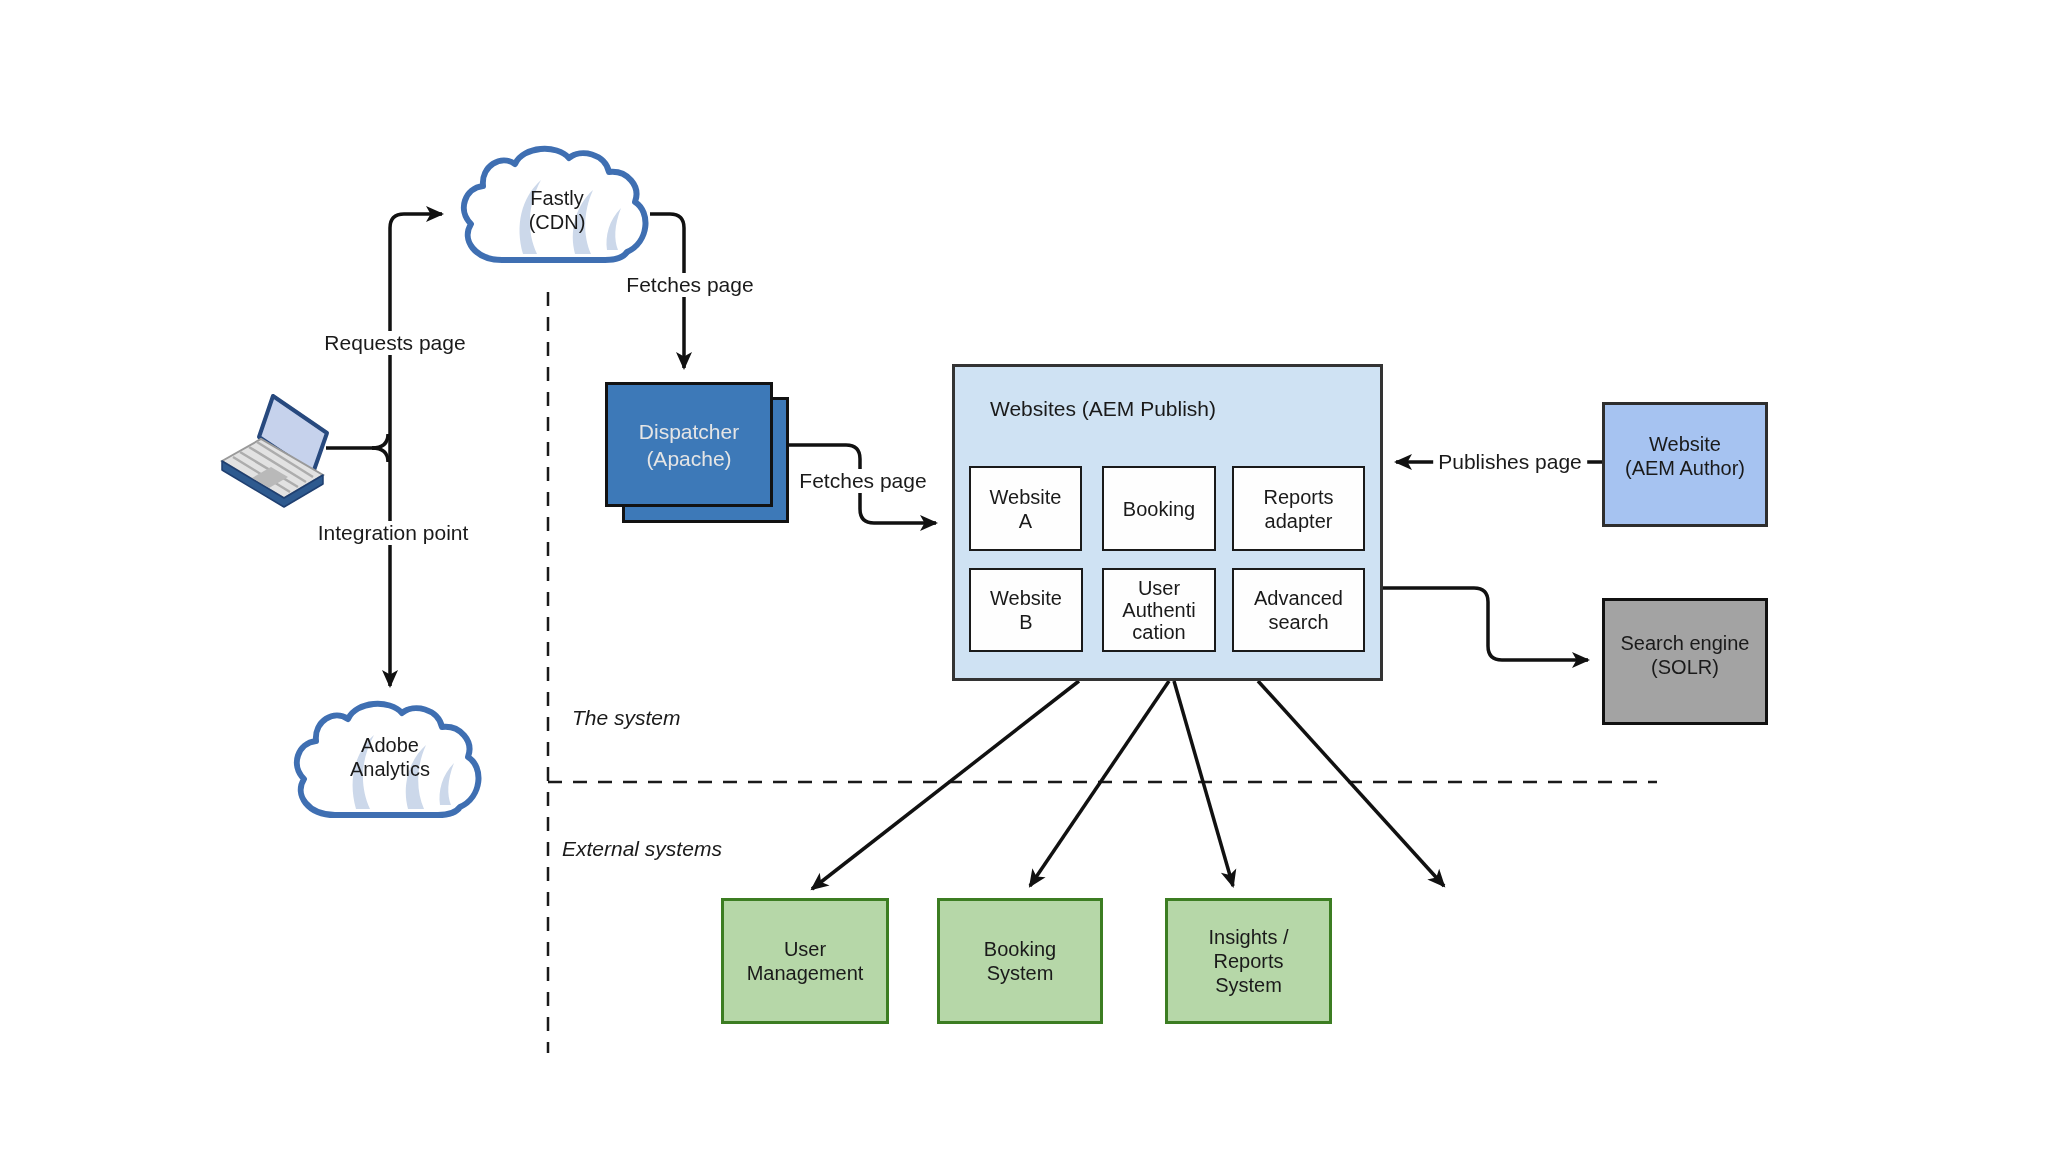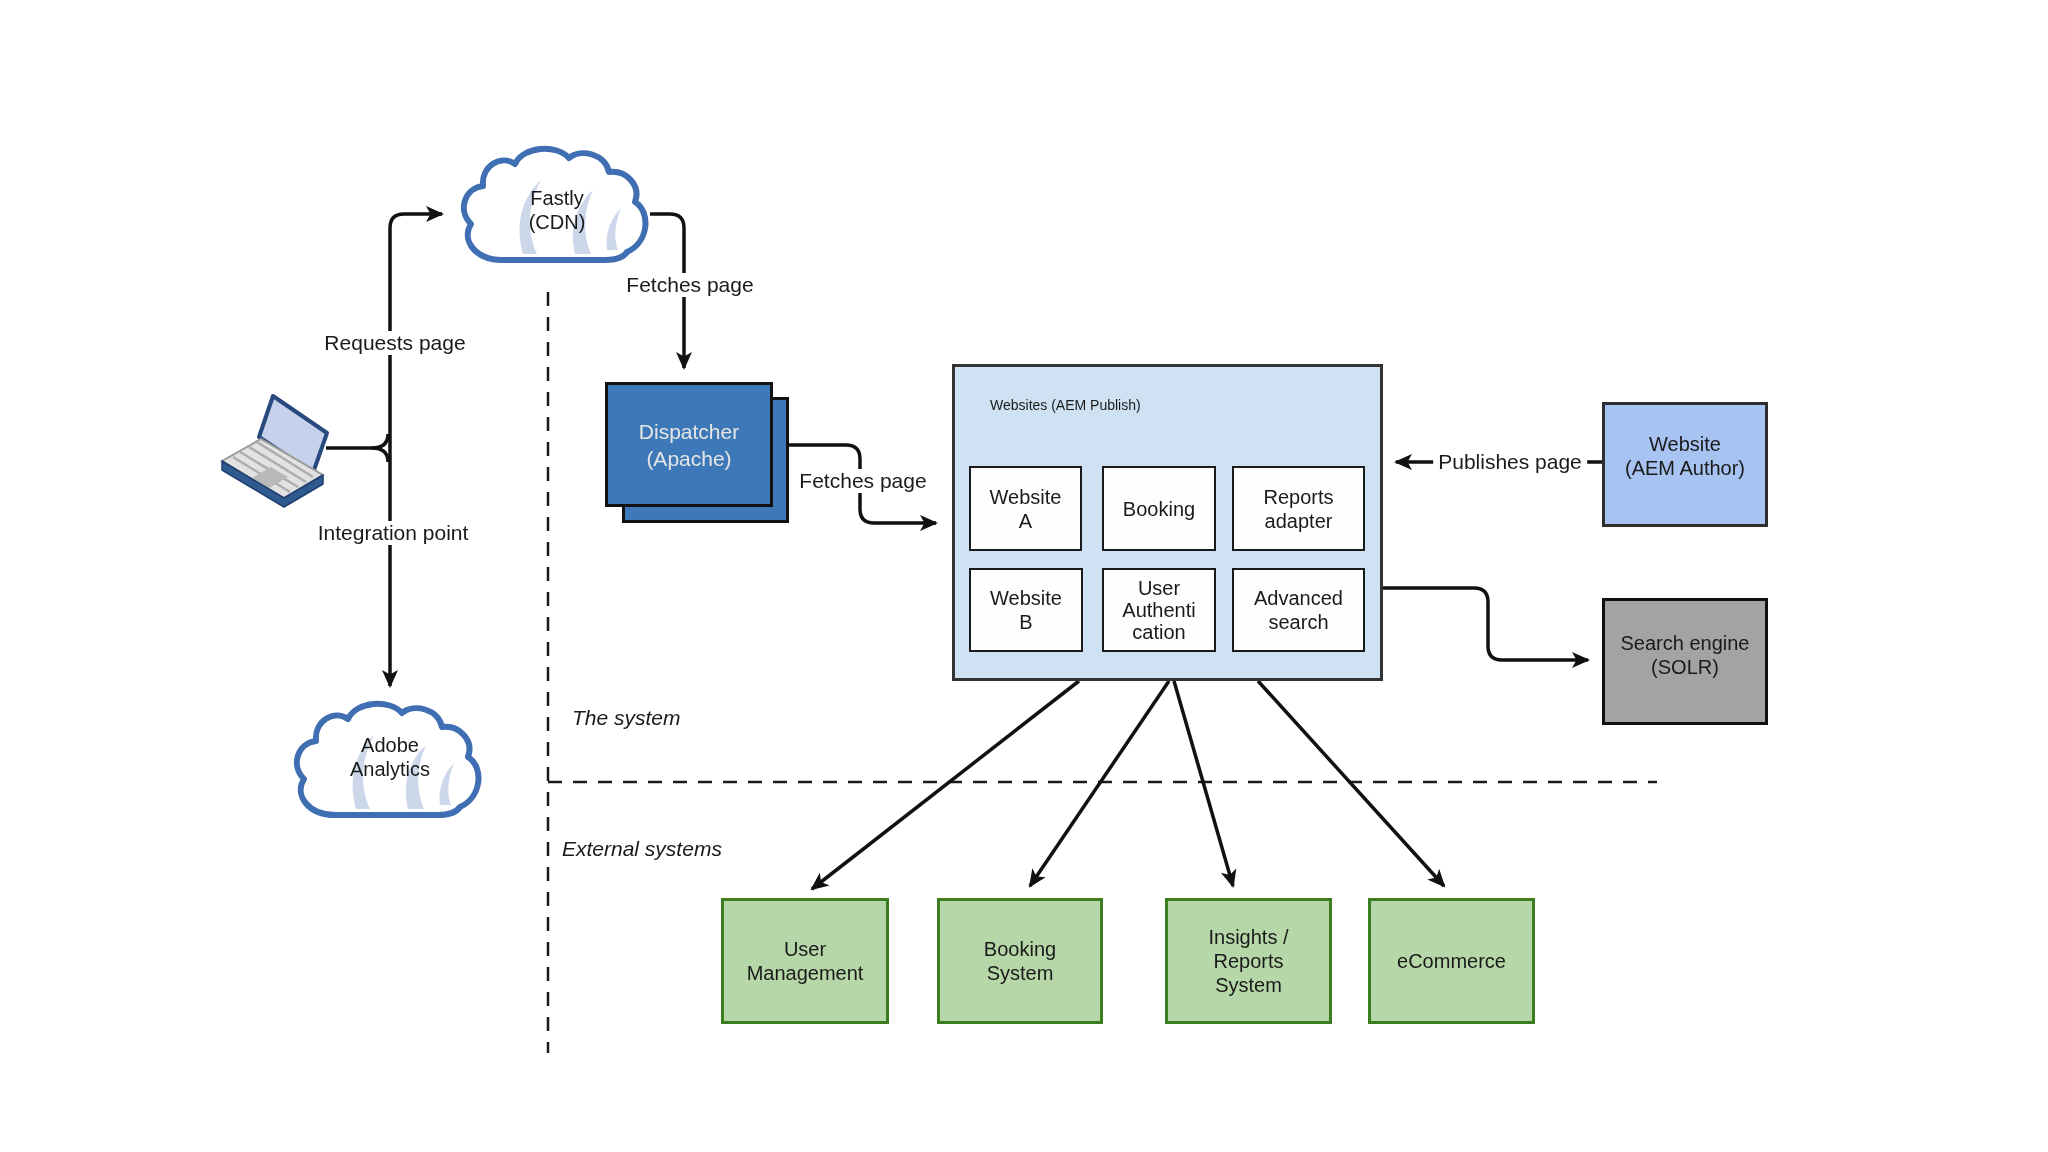--- a/index.html
+++ b/index.html
@@ -9,21 +9,21 @@
   }
   svg.layer{position:absolute;left:0;top:0;z-index:1;}
   .node{position:absolute;box-sizing:border-box;display:flex;align-items:center;
         justify-content:center;text-align:center;z-index:2;}
   .lbl{white-space:pre-line;line-height:24px;font-size:20px;}
   
   .disp{background:#3d79b8;border:3px solid #121212;}
   .disp .lbl{color:#e5e5e5;font-size:21px;line-height:27px;}
   
   .publish{background:#cfe2f3;border:3px solid #333333;z-index:2;}
-  .publish-title{position:absolute;left:990px;top:397px;font-size:14px;z-index:3;white-space:nowrap;}
+  .publish-title{position:absolute;left:990px;top:397px;font-size:21px;z-index:3;white-space:nowrap;}
   .module{background:#fefefe;border:2px solid #1a1a1a;z-index:3;}
   .module .lbl{font-size:20px;line-height:24px;}
   
   .author{background:#a6c3f1;border:3px solid #2e2e2e;}
   .solr{background:#a3a3a3;border:3px solid #111111;}
   
   .ext{background:#b6d7a8;border:3px solid #3c7d22;}
   
   .cloud-label{position:absolute;z-index:2;text-align:center;}
   
@@ -137,23 +137,20 @@
   </div>
   <div class="node ext" style="left:937px;top:898px;width:166px;height:126px;">
     <div class="lbl">Booking
 System</div>
   </div>
   <div class="node ext" style="left:1165px;top:898px;width:167px;height:126px;">
     <div class="lbl">Insights /
 Reports
 System</div>
   </div>
-  <div class="node ext" style="left:1368px;top:898px;width:167px;height:126px;">
-    <div class="lbl">eCommerce</div>
-  </div>
 
   <div class="cloud-label" style="left:477px;top:186px;width:160px;">
     <div class="lbl">Fastly
 (CDN)</div>
   </div>
   <div class="cloud-label" style="left:310px;top:733px;width:160px;">
     <div class="lbl">Adobe
 Analytics</div>
   </div>
 

